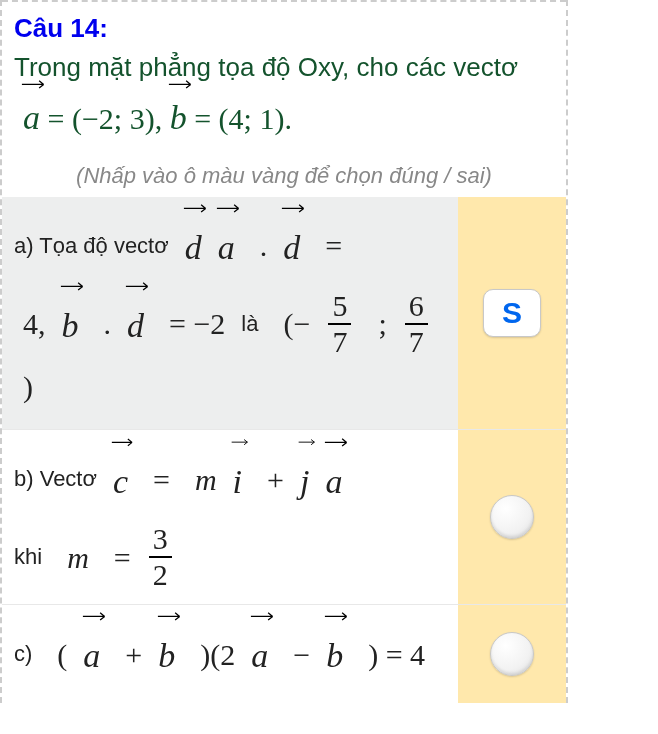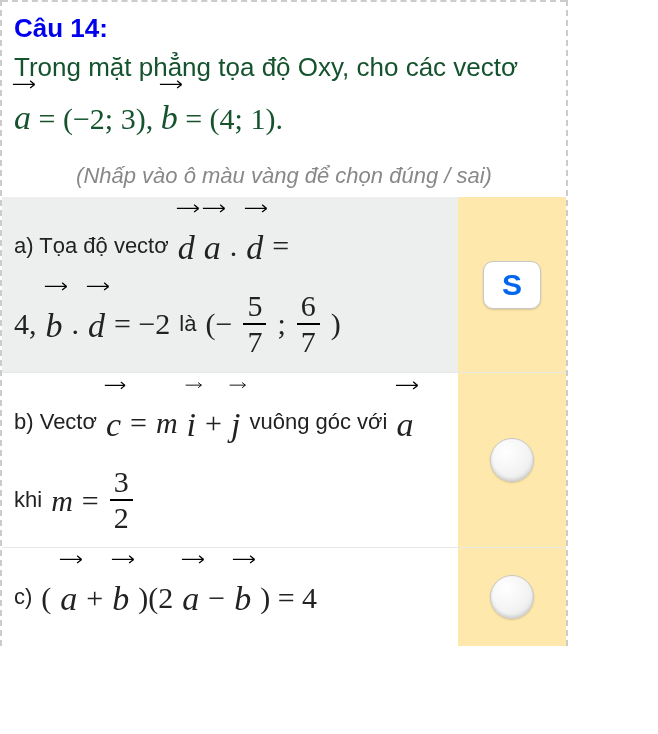--- a/index.html
+++ b/index.html
@@ -111,24 +111,24 @@
     flex-direction: column;
     align-items: center;
     vertical-align: middle;
     font-family: 'Times New Roman', serif;
     font-size: 30px;
     line-height: 1;
     margin: 0 2px;
   }
   .frac .num { padding: 0 4px 2px 4px; }
   .frac .den { border-top: 2px solid #000; padding: 2px 4px 0 4px; }
-  .mline { font-family: 'Times New Roman', serif; font-size: 30px; }
+  .mline { font-family: 'Times New Roman', serif; font-size: 30px; margin-left: 9px; }
   .label-prefix { font-size: 22px; }
   .nowrap { white-space: nowrap; }
-  .row-flex { display: flex; flex-wrap: wrap; align-items: center; gap: 0 9px; }
+  .row-flex { display: flex; flex-wrap: wrap; align-items: center; gap: 0 16px; }
 </style>
 </head>
 <body>
 
 <div class="container">
   <div class="top-border"></div>
 
   <div class="question-title">Câu 14:</div>
 
   <div class="question-text">
@@ -219,21 +219,20 @@
               <svg viewBox="0 0 30 10">
                 <path d="M1 6 H25 M25 6 L20 2 M25 6 L20 10" stroke="#000" stroke-width="1.4" fill="none"></path>
               </svg>
             </span><span>i</span></span>
         <span class="mline"> + </span>
         <span class="vec big"><span class="arrow">
               <svg viewBox="0 0 30 10">
                 <path d="M1 6 H25 M25 6 L20 2 M25 6 L20 10" stroke="#000" stroke-width="1.4" fill="none"></path>
               </svg>
             </span><span>j</span></span>
-        <span class="label-prefix"> vuông góc với </span>
         <span class="vec big"><span class="arrow">
               <svg viewBox="0 0 30 10">
                 <path d="M1 6 H25 M25 6 L20 2 M25 6 L20 10" stroke="#000" stroke-width="1.4" fill="none"></path>
               </svg>
             </span><span>a</span></span>
       </div>
       <div class="row-flex" style="margin-top:10px;">
         <span class="label-prefix">khi </span>
         <span class="mline mital">m</span>
         <span class="mline"> = </span>

